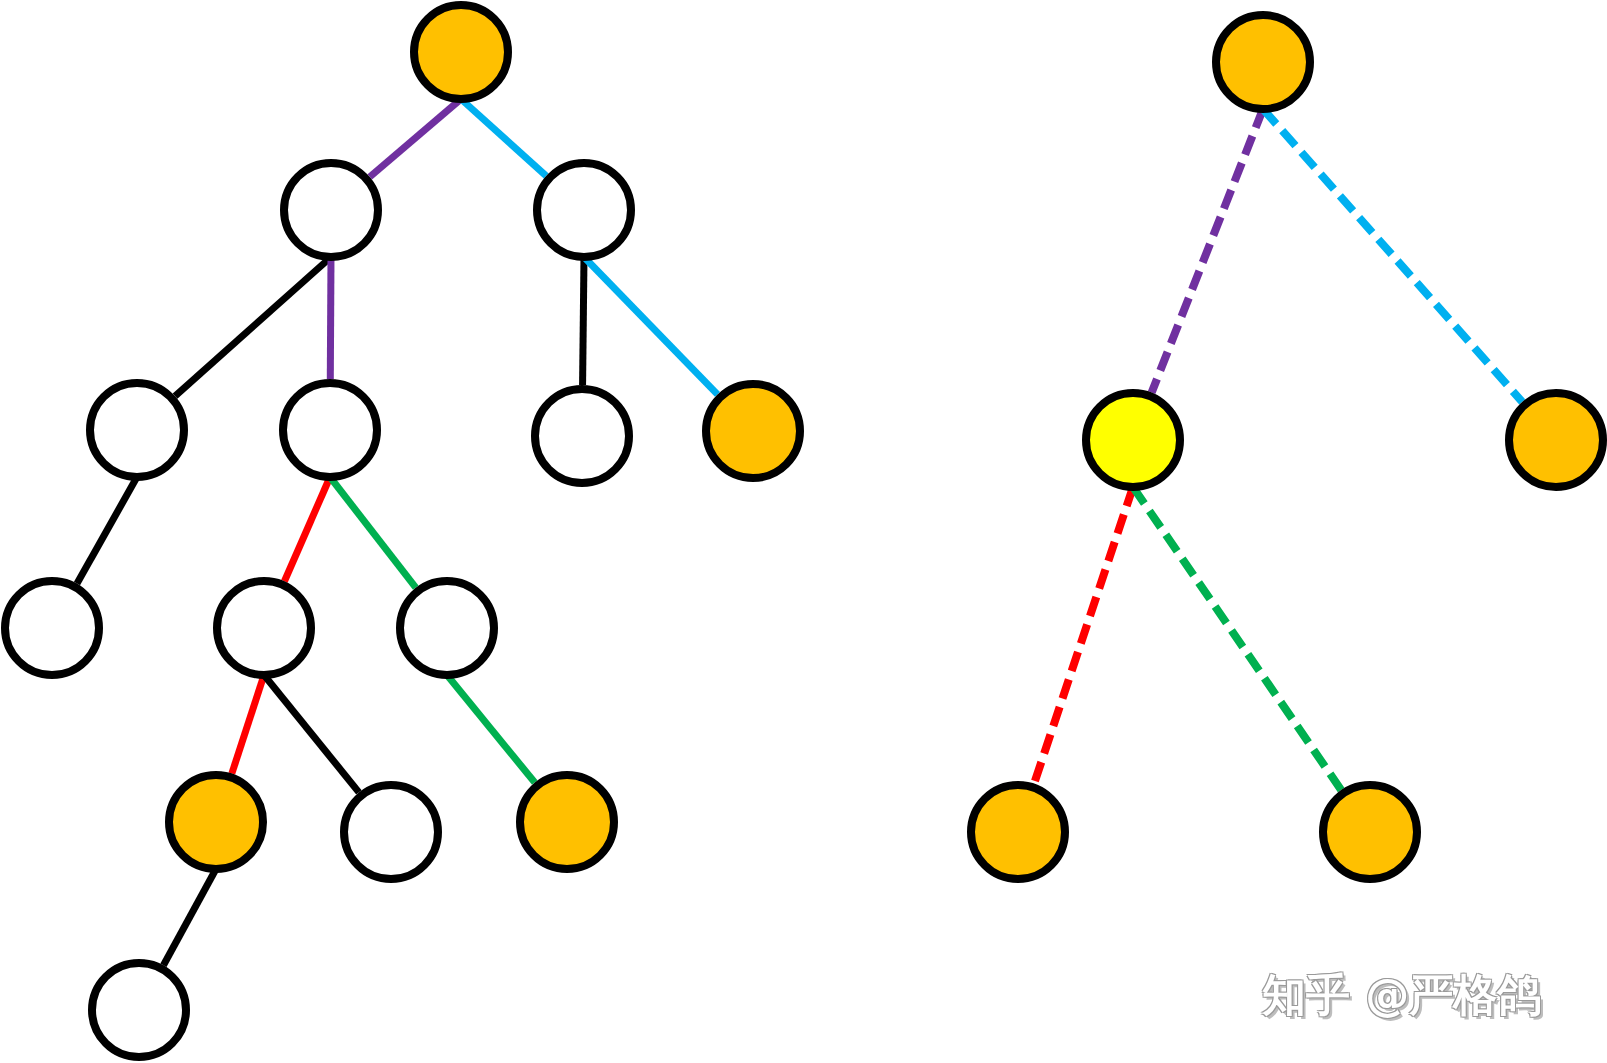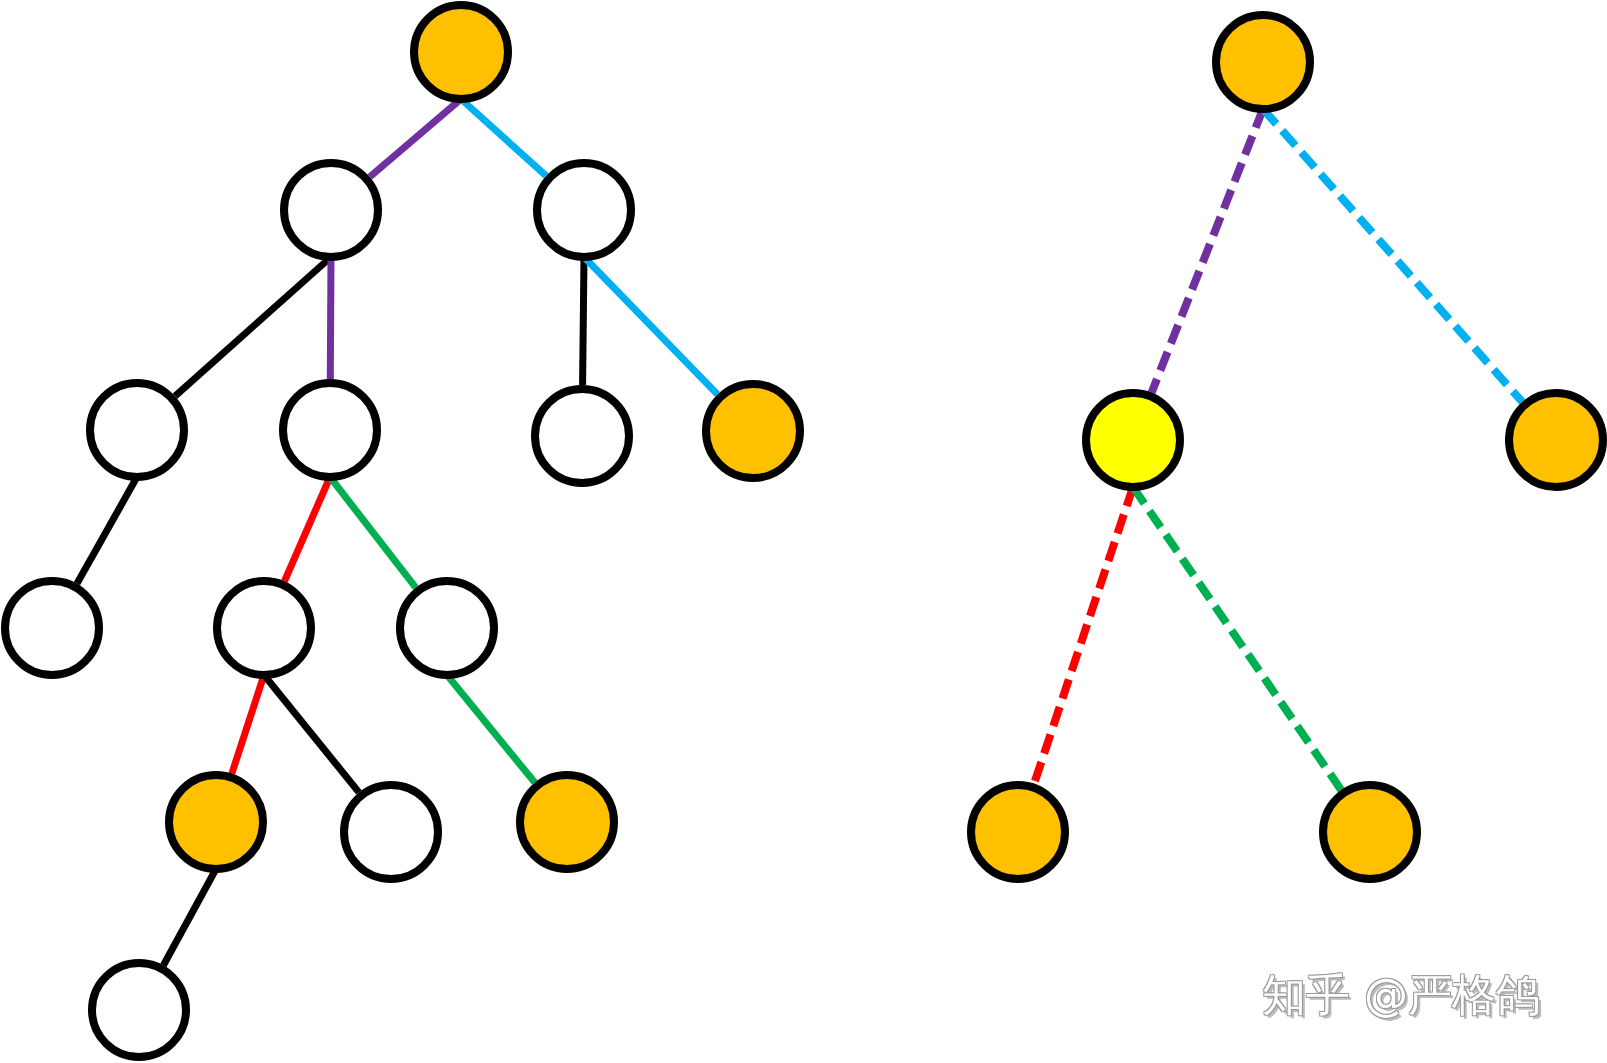--- a/index.html
+++ b/index.html
@@ -4,21 +4,21 @@
   <style>
     html, body { margin: 0; padding: 0; background: #ffffff; }
     body { width: 1607px; height: 1063px; overflow: hidden; position: relative; }
     #canvas { position: absolute; left: 0; top: 0; width: 1607px; height: 1063px; }
     .watermark {
       position: absolute;
       left: 1262px;
       top: 966px;
       font-family: "DejaVu Sans", sans-serif;
       font-size: 44px;
-      font-weight: normal;
+      font-weight: bold;
       color: #ffffff;
       letter-spacing: 0px;
       white-space: nowrap;
       text-shadow:
         -1px -1px 0 #9a9a9a, 1px -1px 0 #9a9a9a, -1px 1px 0 #9a9a9a, 1px 1px 0 #9a9a9a,
         3px 3px 0 #bdbdbd;
     }
   </style>
 </head>
 <body>

